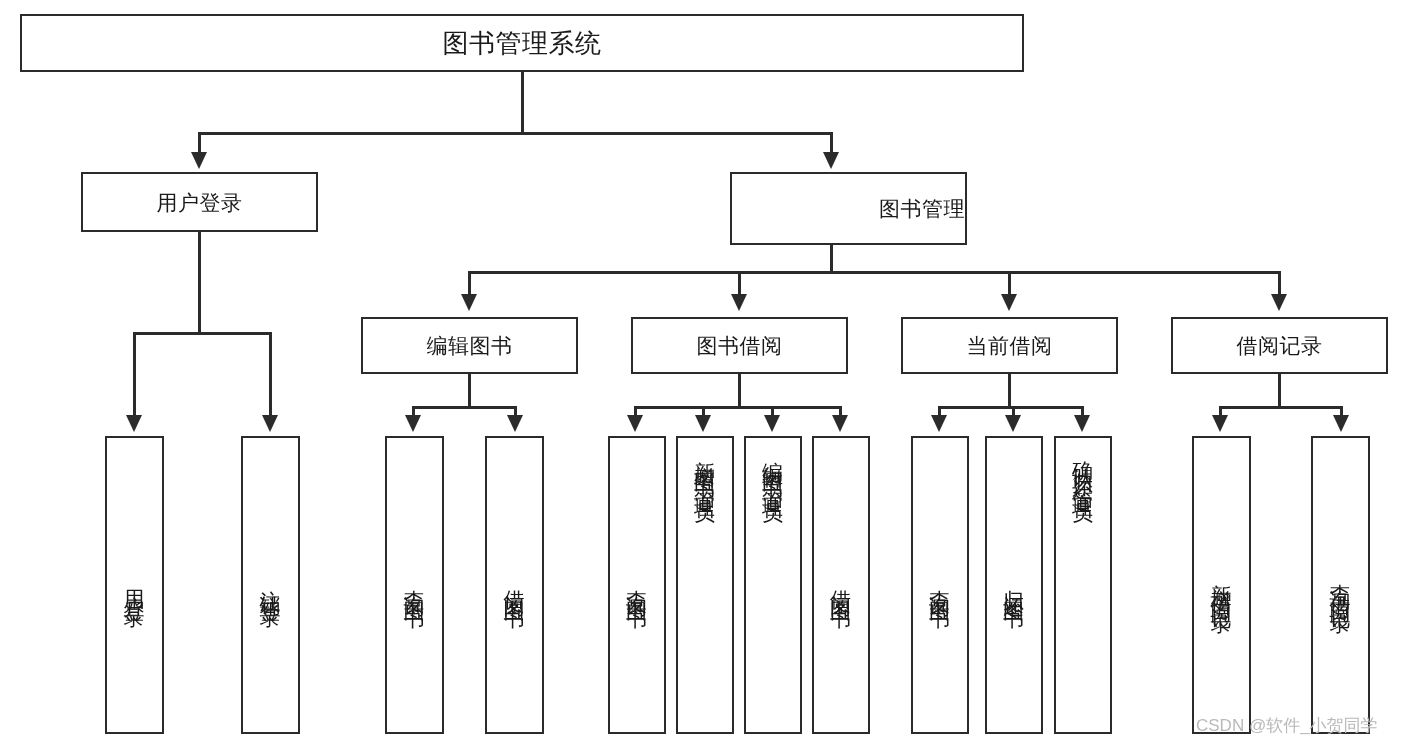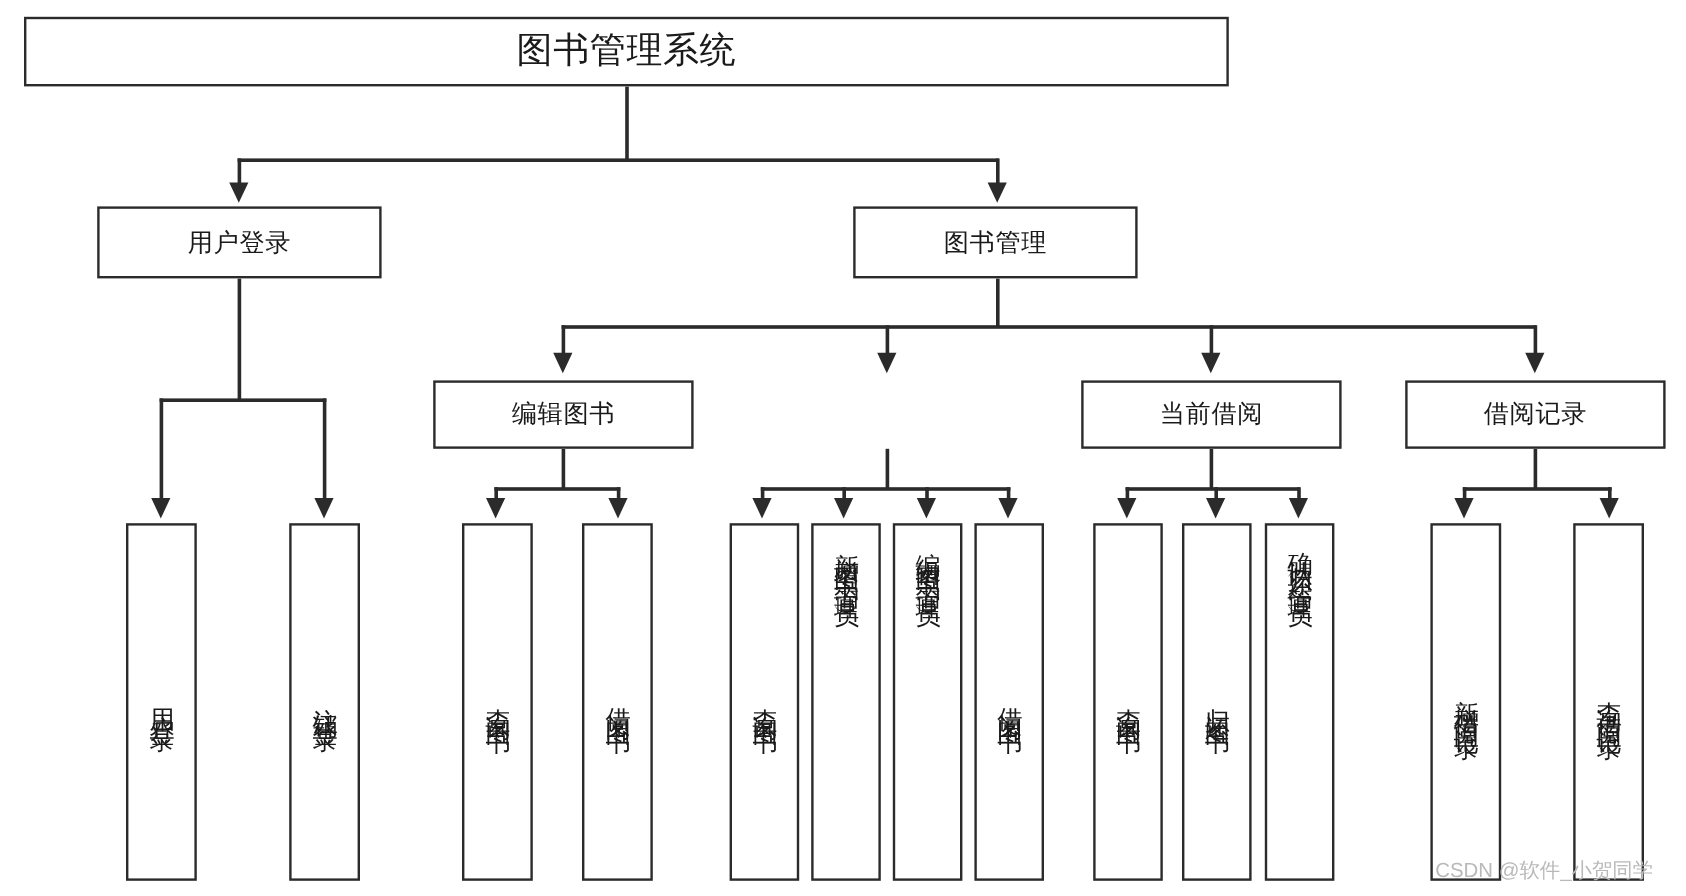--- a/index.html
+++ b/index.html
@@ -33,21 +33,21 @@
     text-align: center;
     line-height: 1.0;
     white-space: nowrap;
   }
   
   .node.horiz .node-label {
     font-size: 21px;
     letter-spacing: 0.5px;
   }
   .node.root .node-label {
-    font-size: 30px;
+    font-size: 26px;
   }
   
   .node.vert {
     align-items: flex-start;
     justify-content: center;
     padding-top: 6px;
   }
   .node.vert .node-label {
     writing-mode: vertical-rl;
     text-orientation: upright;
@@ -154,27 +154,30 @@
   <div class="vline" style="left:1340px; top:406px; height:12px;"></div>
   <div class="arrow" style="left:1333px; top:415px;"></div>
 
   <div class="node horiz root" style="left:20px; top:14px; width:1004px; height:58px;">
     <span class="node-label">图书管理系统</span>
   </div>
 
   <div class="node horiz" style="left:81px; top:172px; width:237px; height:60px;">
     <span class="node-label">用户登录</span>
   </div>
-  <div class="node horiz" style="left:711px; top:172px; width:237px; height:60px;">
+  <div class="node horiz" style="left:730px; top:172px; width:237px; height:73px;justify-content:flex-end;">
     <span class="node-label">图书管理</span>
   </div>
 
   <div class="node horiz" style="left:361px; top:317px; width:217px; height:57px;">
     <span class="node-label">编辑图书</span>
   </div>
+  <div class="node horiz" style="left:631px; top:317px; width:217px; height:57px;">
+    <span class="node-label">图书借阅</span>
+  </div>
   <div class="node horiz" style="left:1171px; top:317px; width:217px; height:57px;">
     <span class="node-label">借阅记录</span>
   </div>
   <div class="node horiz" style="left:901px; top:317px; width:217px; height:57px;">
     <span class="node-label">当前借阅</span>
   </div>
 
   <div class="node vert mid" style="left:105px; top:436px; width:59px; height:298px;">
     <span class="node-label">用户登录</span>
   </div>

